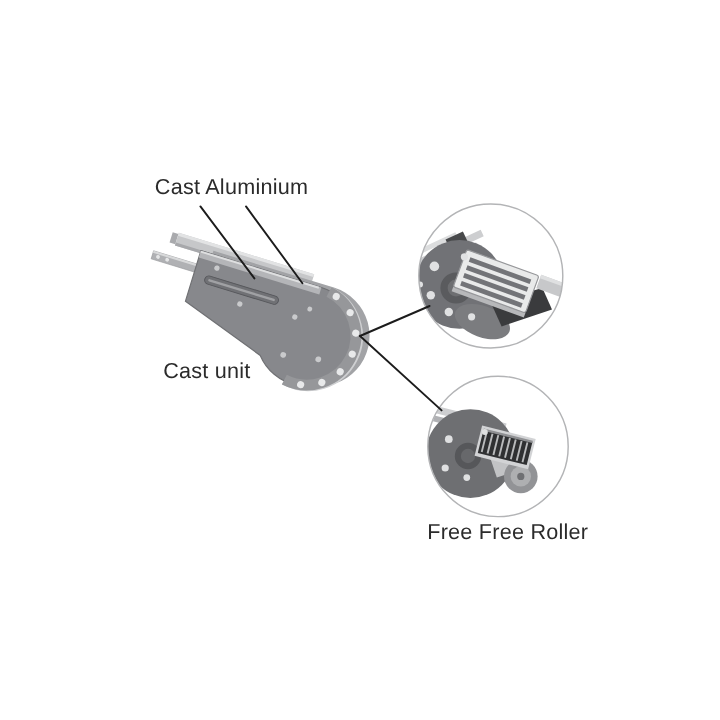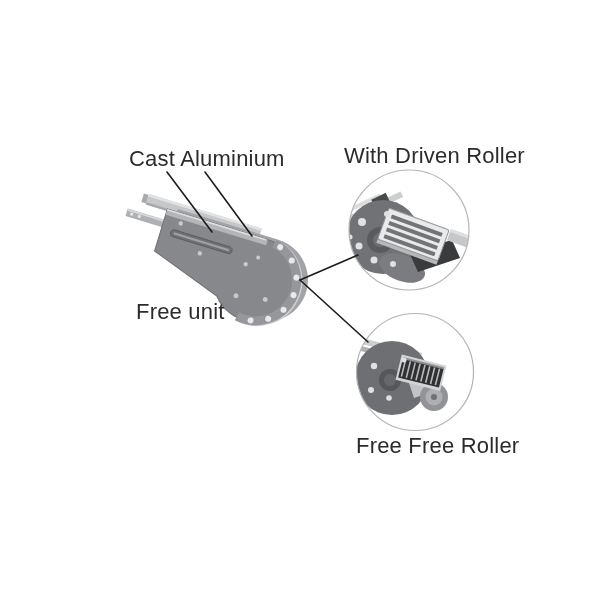--- a/index.html
+++ b/index.html
@@ -2,21 +2,21 @@
 <html><head>
 <meta charset="utf-8">
 <style>
   html,body{margin:0;padding:0;background:#ffffff;}
   .stage{
     position:relative;width:600px;height:600px;background:#ffffff;
     font-family:"Liberation Sans", sans-serif;overflow:hidden;
   }
   .stage svg{position:absolute;left:0;top:0;}
   .diagram-label{
-    position:absolute;color:#2b2b2b;font-size:22px;letter-spacing:.2px;
+    position:absolute;color:#2b2b2b;font-size:18px;letter-spacing:.2px;
     white-space:nowrap;line-height:1.1;
   }
   .lbl-cast{left:129px;top:147px;}
   .lbl-basic{left:136px;top:300px;}
   .lbl-driven{left:344px;top:144px;}
   .lbl-free{left:356px;top:434px;}
 </style>
 </head>
 <body>
 
@@ -181,18 +181,17 @@
     <g stroke="#1c1c1c" stroke-width="1.6" stroke-linecap="round">
       <line x1="167" y1="172" x2="212" y2="232"></line>
       <line x1="205" y1="172" x2="252" y2="236"></line>
       <line x1="300" y1="280" x2="358" y2="255"></line>
       <line x1="300" y1="280" x2="368" y2="342"></line>
     </g>
   </svg>
 
   <div class="diagram-label lbl-cast">Cast Aluminium</div>
 
-  <div class="diagram-label lbl-basic">Free unit</div>
+  <div class="diagram-label lbl-basic">Cast unit</div>
 
-  <div class="diagram-label lbl-driven">With Driven Roller</div>
 
   <div class="diagram-label lbl-free">Free Free Roller</div>
 </div>
 
 </body></html>

